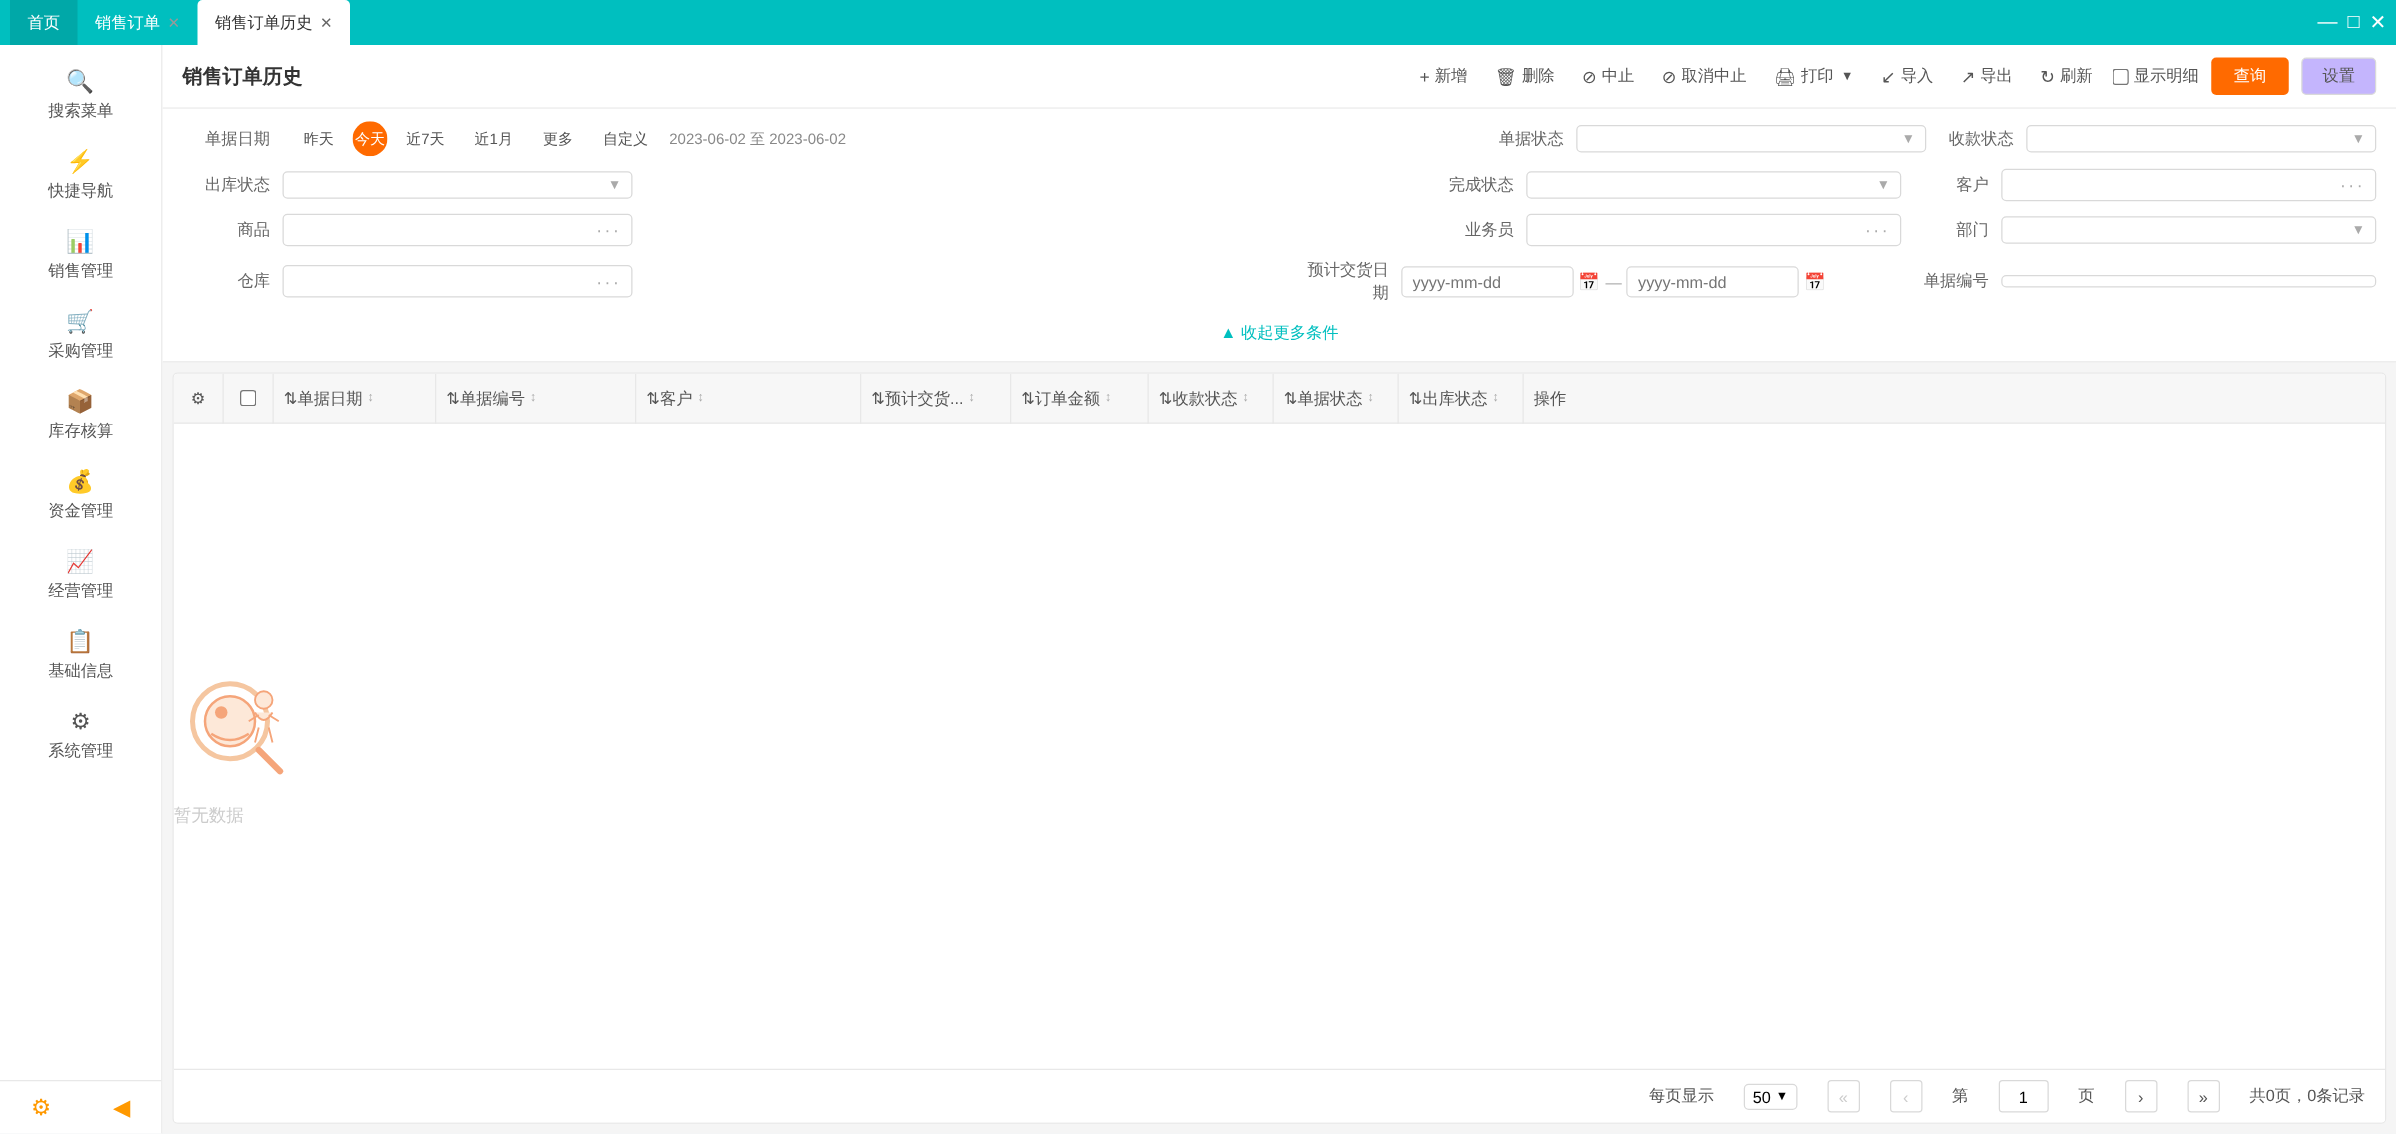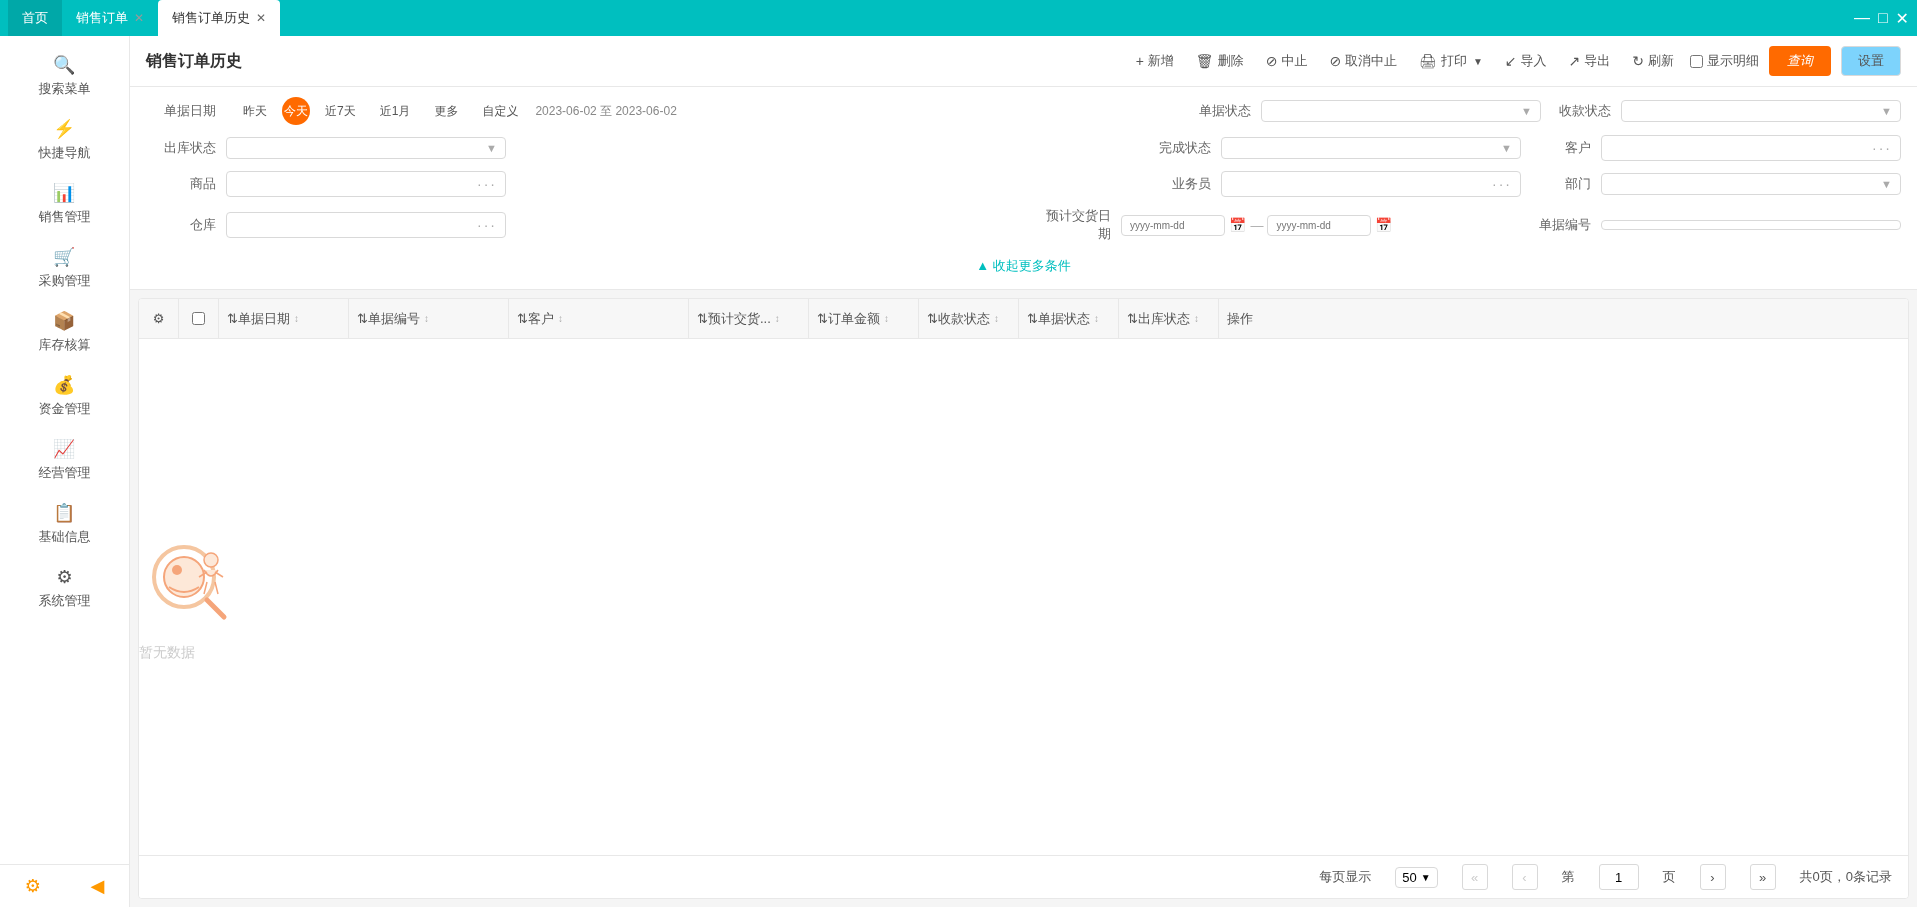--- a/index.html
+++ b/index.html
@@ -209,22 +209,22 @@
     .date-input-group {
       display: flex;
       align-items: center;
       gap: 4px;
     }
     .date-input {
       border: 1px solid #d9d9d9;
       border-radius: 4px;
       padding: 4px 8px;
       color: #14532d;
-      font-size: 10px;
-      width: 104px;
+      font-size: 13px;
+      width: 138px;
       cursor: pointer;
     }
     .cal-icon { font-size: 14px; color: #aaa; cursor: pointer; }
     .filter-group {
       display: flex;
       align-items: center;
       flex: 1;
     }
     .collapse-bar {
       text-align: center;
@@ -341,24 +341,23 @@
 
     
     .btn-query {
       background: #ff6a00;
       color: #fff;
       border: none;
       border-radius: 4px;
       padding: 6px 18px;
       cursor: pointer;
       font-size: 13px;
-      font-style: italic;
     }
     .btn-set {
-      background: #7dd3fc;
+      background: #c4b5fd;
       color: #555;
       border: 1px solid #d9d9d9;
       border-radius: 4px;
       padding: 5px 16px;
       cursor: pointer;
       font-size: 13px;
     }
   </style>
 </head>
 <body>

